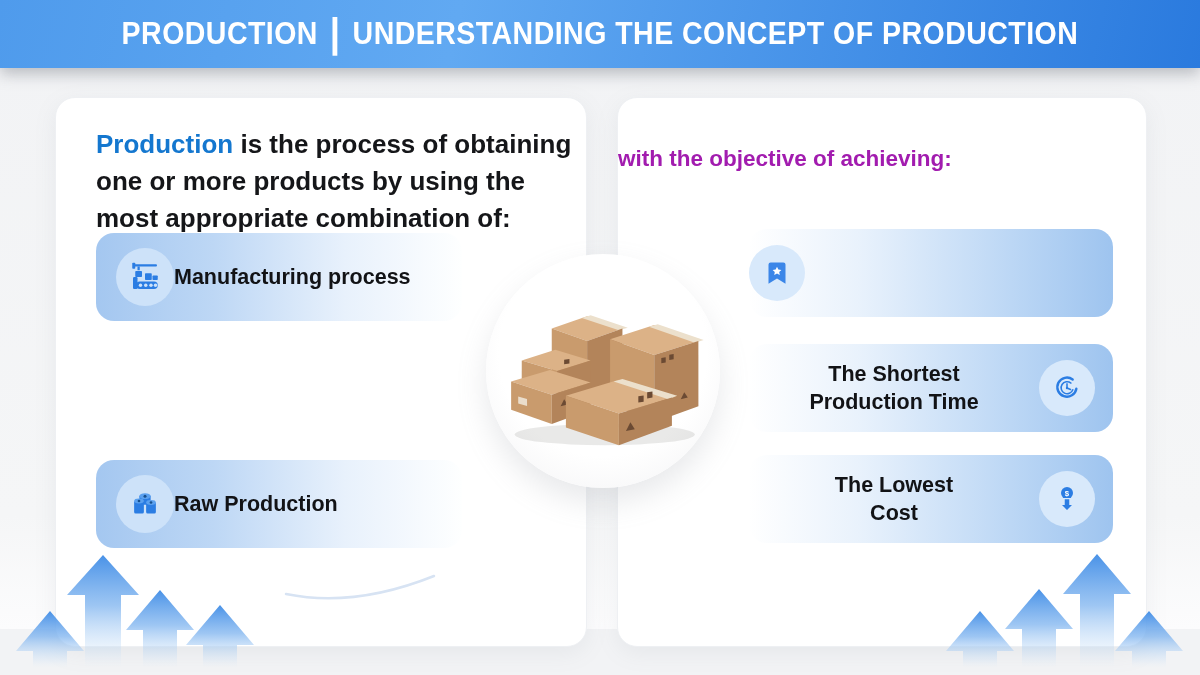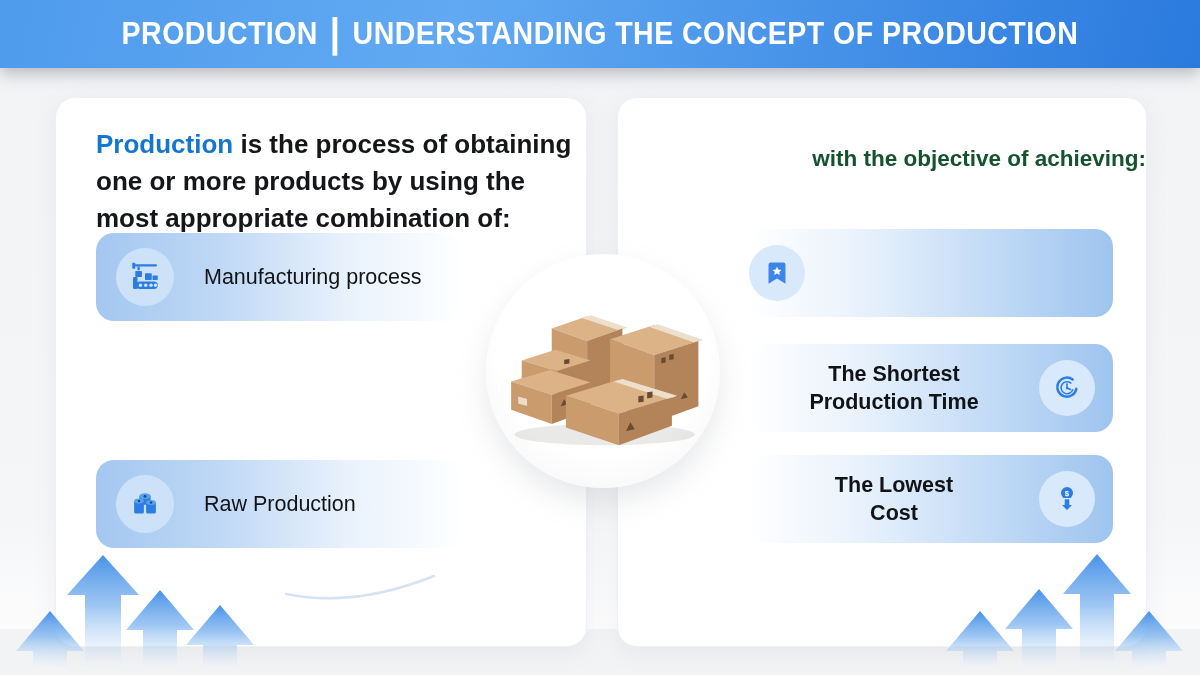--- a/index.html
+++ b/index.html
@@ -39,21 +39,21 @@
   .card-right{left:617px;width:528px;}
 
   .intro{
     position:absolute;left:40px;top:28px;width:482px;margin:0;
     font-size:26px;line-height:1.43;font-weight:700;color:#151619;
   }
   .intro .hl{color:#1477cf;}
 
   .objective-heading{
     position:absolute;left:0;top:48px;width:100%;margin:0;
-    text-align:right;font-size:22.5px;font-weight:700;color:#14532d;
+    text-align:left;font-size:22.5px;font-weight:700;color:#a21caf;
   }
 
   
   .pill{
     position:absolute;height:88px;border-radius:18px;
     display:flex;align-items:center;
   }
   .pill-left{
     left:40px;width:366px;
     background:linear-gradient(90deg,#a4c7f0 0%,#bdd7f5 32%,#e8f1fc 68%,#feffff 100%);
@@ -66,21 +66,21 @@
   .rp1{top:131px}.rp2{top:246px}.rp3{top:357px}
 
   .badge{
     display:flex;align-items:center;justify-content:center;
     border-radius:50%;flex:0 0 auto;
   }
   .badge-l{width:58px;height:58px;margin-left:20px;background:#cde2f9;}
   .badge-r{width:56px;height:56px;margin-right:18px;background:#d8e9fb;}
 
   .pill-label{
-    margin-left:30px;font-size:21.5px;font-weight:400;color:#121316;
+    font-size:21.5px;font-weight:700;color:#121316;
   }
   .pill-text{
     flex:1;display:flex;flex-direction:column;align-items:center;
     justify-content:center;gap:3px;
     font-size:21.5px;font-weight:700;color:#121316;text-align:center;
   }
 
   
   .center-circle{
     position:absolute;left:486px;top:254px;width:234px;height:234px;

